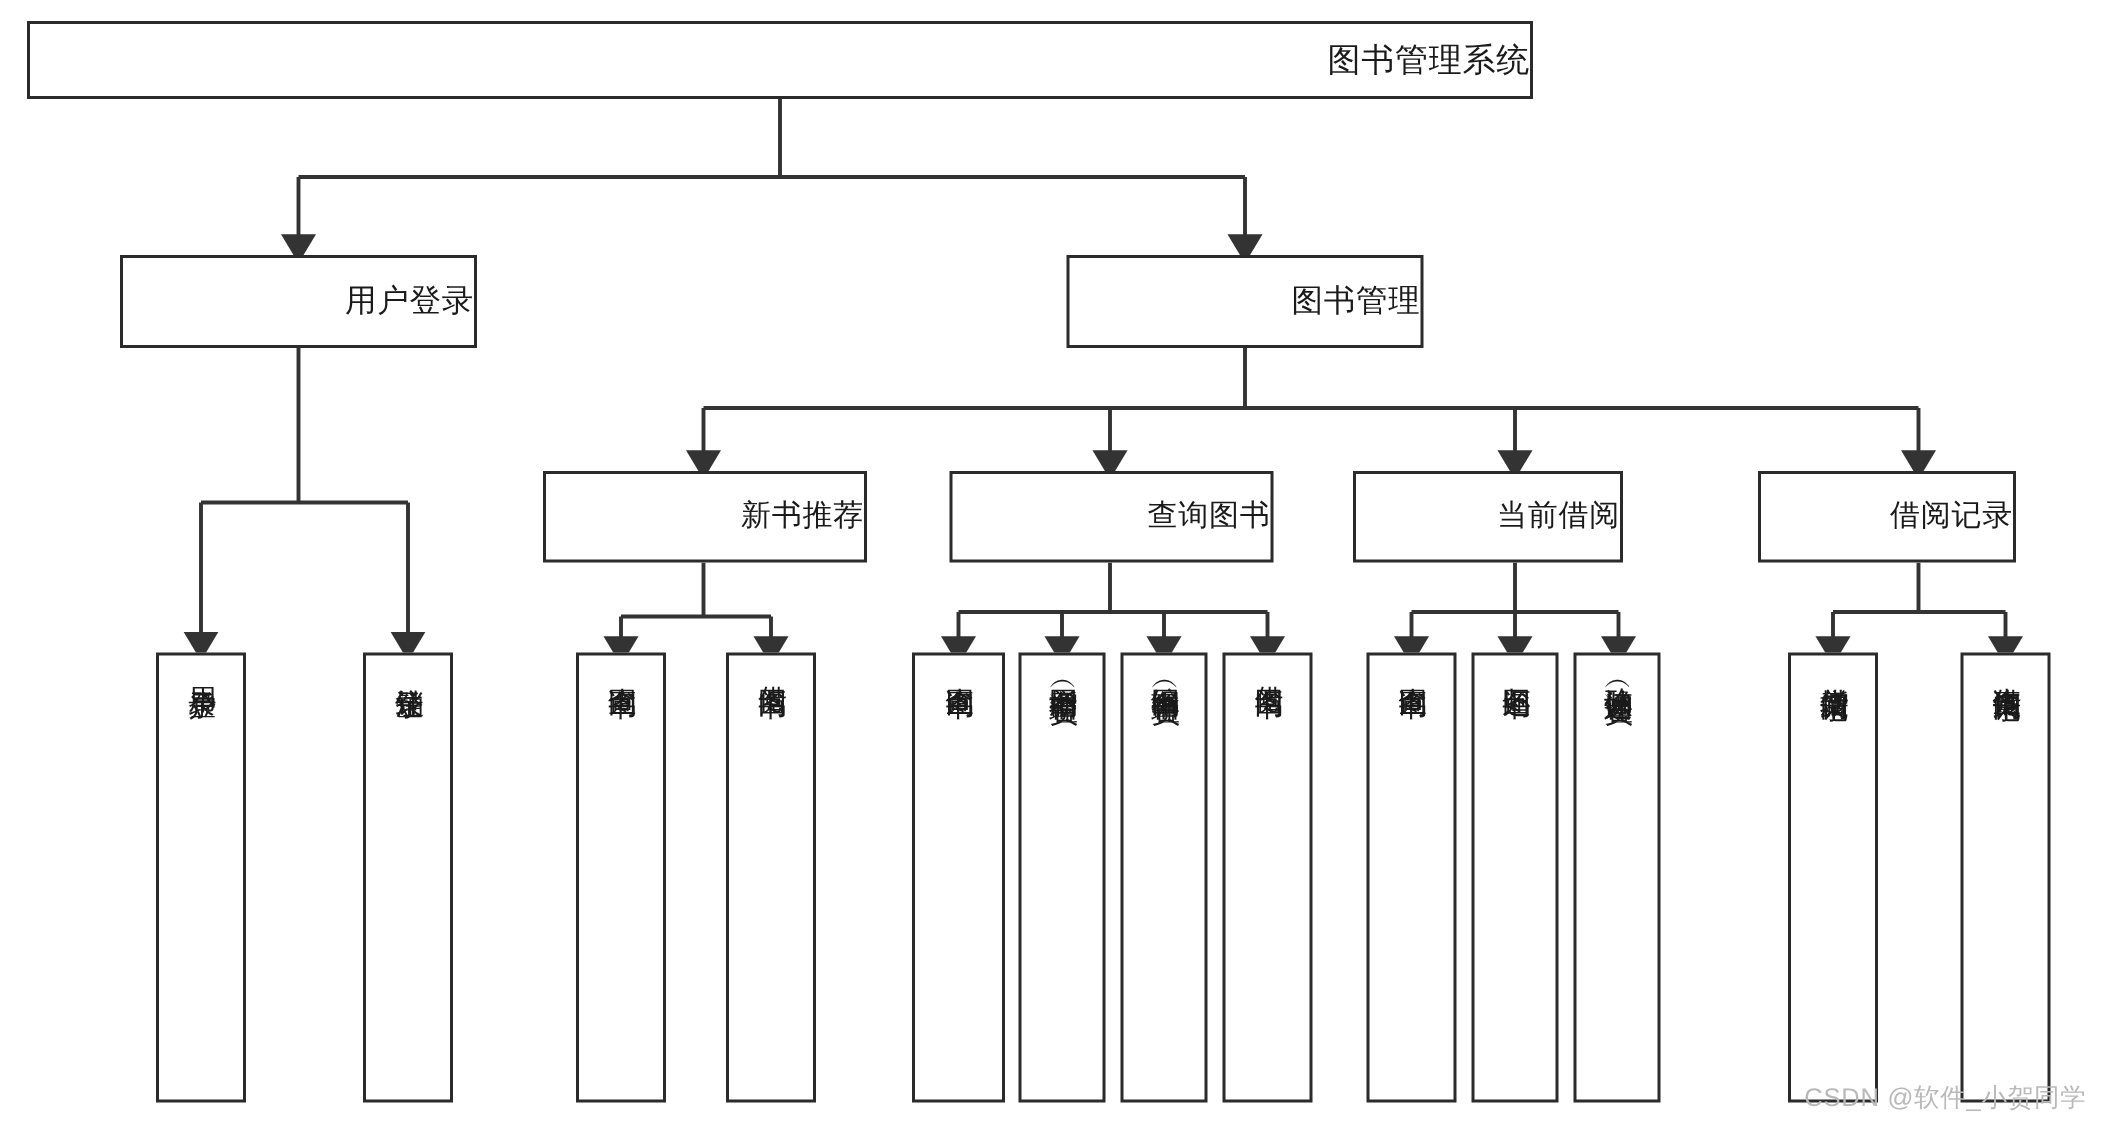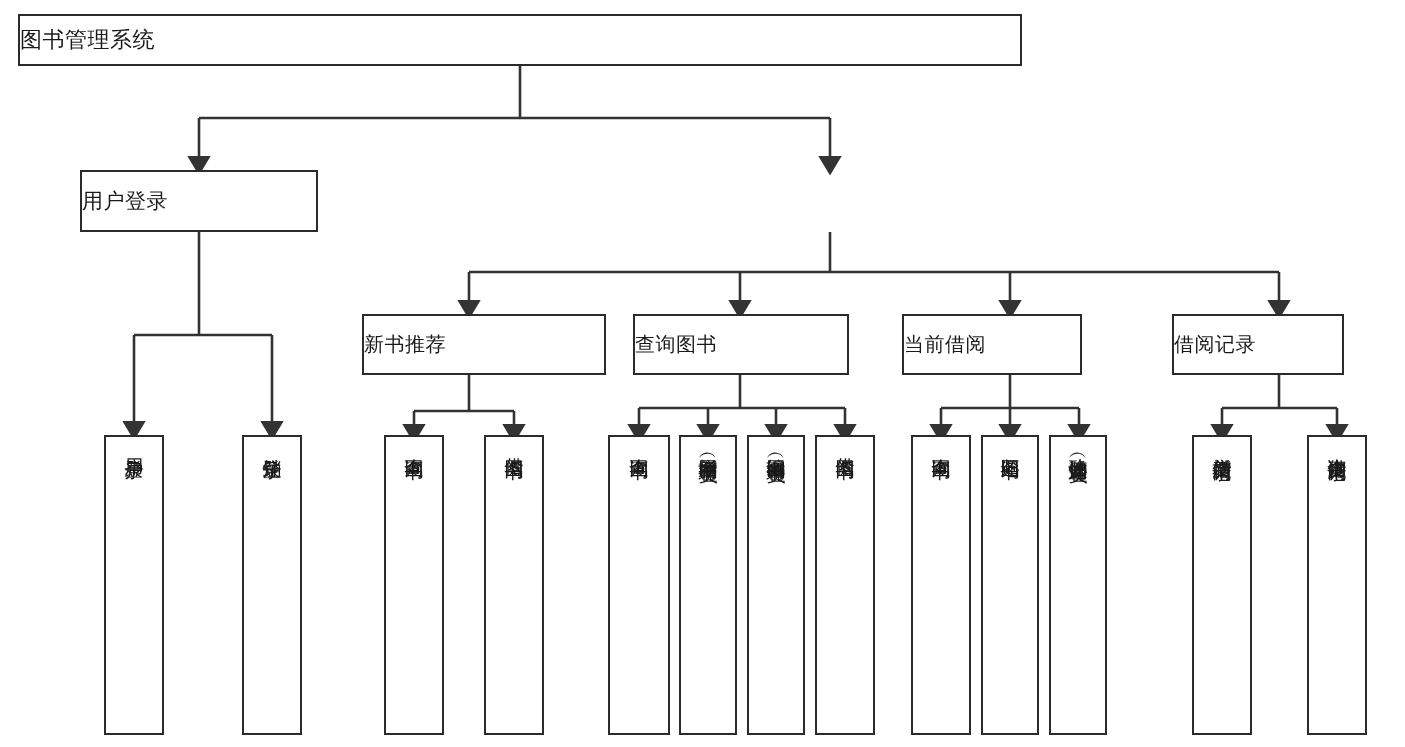--- a/index.html
+++ b/index.html
@@ -27,21 +27,21 @@
     height: 747px;
     pointer-events: none;
   }
   .node {
     position: absolute;
     box-sizing: border-box;
     background: #ffffff;
     border: 2px solid #2b2b2b;
     display: flex;
     align-items: center;
-    justify-content: flex-start;
+    justify-content: flex-end;
     z-index: 3;
   }
   .node-label {
     font-size: 21px;
     line-height: 1.18;
     letter-spacing: 0.5px;
     color: #1a1a1a;
     white-space: nowrap;
   }
   .node.root .node-label { font-size: 22px; }
@@ -127,22 +127,25 @@
     </g>
   </svg>
 
   <div class="node root" style="left:18px; top:14px; width:1004px; height:52px;">
     <span class="node-label">图书管理系统</span>
   </div>
 
   <div class="node level1" style="left:80px; top:170px; width:238px; height:62px;">
     <span class="node-label">用户登录</span>
   </div>
-
-  <div class="node level2" style="left:362px; top:314px; width:244px; height:61px;">
+  <div class="node level1" style="left:711px; top:170px; width:238px; height:62px;">
+    <span class="node-label">图书管理</span>
+  </div>
+
+  <div class="node level2" style="left:362px; top:314px; width:216px; height:61px;">
     <span class="node-label">新书推荐</span>
   </div>
   <div class="node level2" style="left:633px; top:314px; width:216px; height:61px;">
     <span class="node-label">查询图书</span>
   </div>
   <div class="node level2" style="left:902px; top:314px; width:180px; height:61px;">
     <span class="node-label">当前借阅</span>
   </div>
   <div class="node level2" style="left:1172px; top:314px; width:172px; height:61px;">
     <span class="node-label">借阅记录</span>
@@ -185,14 +188,15 @@
     <span class="node-label">确认归还（管理员）</span>
   </div>
 
   <div class="node leaf" style="left:1192px; top:435px; width:60px; height:300px;">
     <span class="node-label">新增借阅记录</span>
   </div>
   <div class="node leaf" style="left:1307px; top:435px; width:60px; height:300px;">
     <span class="node-label">查询借阅记录</span>
   </div>
 
+  <div class="watermark">CSDN @软件_小贺同学</div>
 
 </div>
 
 </body></html>

